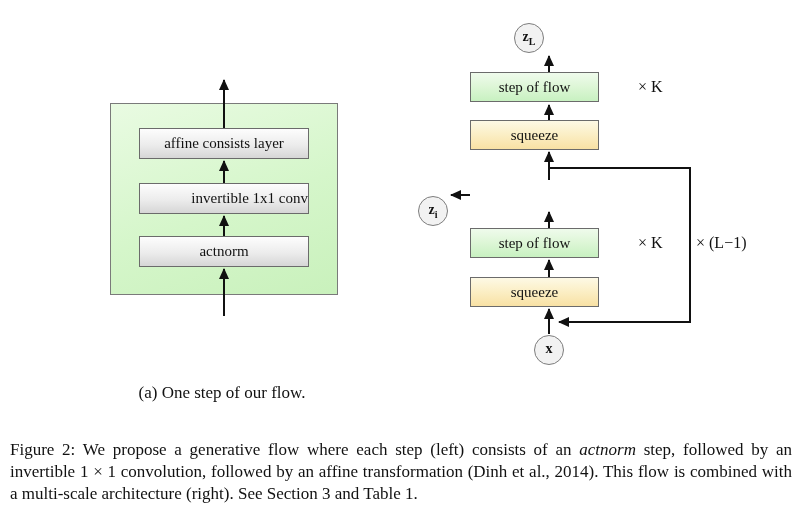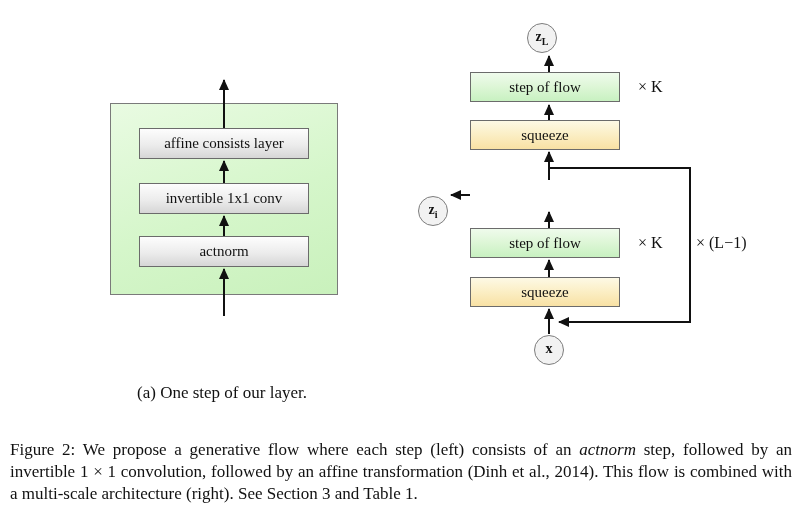--- a/index.html
+++ b/index.html
@@ -17,46 +17,46 @@
     border:1.5px solid #7a7a7a;
   }
   .gray-box{
     position:absolute;left:139px;width:170px;height:31px;z-index:2;
     background:linear-gradient(180deg,#fdfdfd 0%,#ececec 55%,#d6d6d6 100%);
     border:1.5px solid #6b6b6b;
     display:flex;align-items:center;justify-content:center;
     font-size:15px;
   }
   .box-affine{top:128px;}
-  .box-conv{top:183px;}
+  .box-conv{top:183px;justify-content:flex-end;}
   .box-actnorm{top:236px;}
 
   
   .flow-box{
-    position:absolute;left:470px;width:150px;height:30px;z-index:2;
+    position:absolute;left:470px;width:129px;height:30px;z-index:2;
     border:1.5px solid #6b6b6b;
     display:flex;align-items:center;justify-content:center;
     font-size:15px;
   }
   .bg-step{background:linear-gradient(180deg,#effbec 0%,#ddf6d6 50%,#c8f1c1 100%);}
   .bg-squeeze{background:linear-gradient(180deg,#fdf9e5 0%,#fbeec4 50%,#f8e1a4 100%);}
   .bg-split{background:linear-gradient(180deg,#f5fcfe 0%,#ddf2fa 50%,#c6eaf6 100%);}
   .box-step1{top:72px;}
   .box-squeeze1{top:120px;}
   .box-split{top:180px;}
   .box-step2{top:228px;}
   .box-squeeze2{top:277px;}
 
   .node-circle{
     position:absolute;width:30px;height:30px;border-radius:50%;z-index:2;
     background:#f2f2f2;border:1.5px solid #7d7d7d;
     display:flex;align-items:center;justify-content:center;
     font-weight:bold;font-size:14px;
   }
-  .node-zl{left:527px;top:23px;}
+  .node-zl{left:514px;top:23px;}
   .node-zi{left:418px;top:196px;}
   .node-x{left:534px;top:335px;}
   .node-circle sub{font-size:10px;line-height:1;}
 
   .multiplier{
     position:absolute;z-index:2;font-size:16px;white-space:nowrap;
   }
   .mult-top-k{left:638px;top:78px;}
   .mult-mid-k{left:638px;top:234px;}
   .mult-loop{left:696px;top:234px;}
@@ -131,17 +131,17 @@
     <span><span>z</span><sub>i</sub></span>
   </div>
   <div class="node-circle node-x">
     <span><span>x</span><sub></sub></span>
   </div>
 
   <div class="multiplier mult-top-k">× K</div>
   <div class="multiplier mult-mid-k">× K</div>
   <div class="multiplier mult-loop">× (L−1)</div>
 
-  <div class="subcaption subcaption-a">(a) One step of our layer.</div>
+  <div class="subcaption subcaption-a">(a) One step of our flow.</div>
 
   <div class="figure-caption"><span>Figure 2: We propose a generative flow where each step (left) consists of an </span><span class="it">actnorm</span><span> step, followed by an invertible 1 × 1 convolution, followed by an affine transformation (Dinh et al., 2014). This flow is combined with a multi-scale architecture (right). See Section 3 and Table 1.</span></div>
 
 </div>
 
 </body></html>

